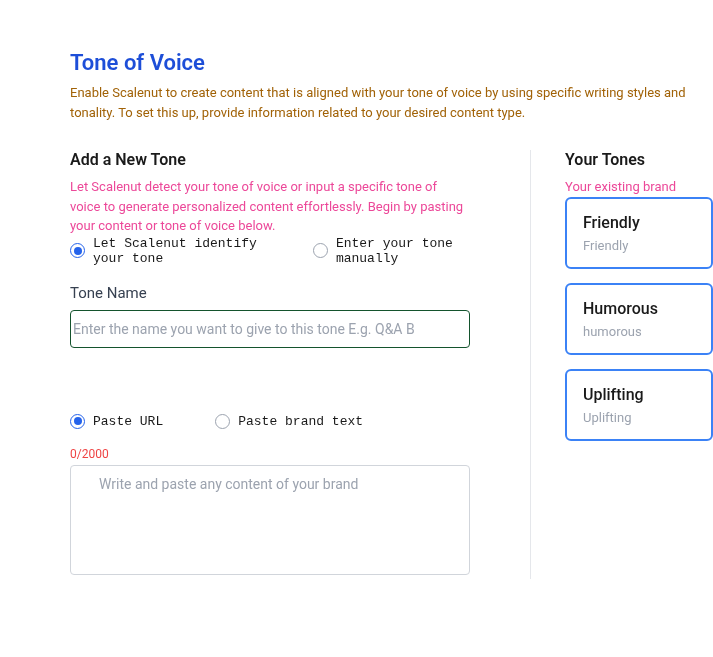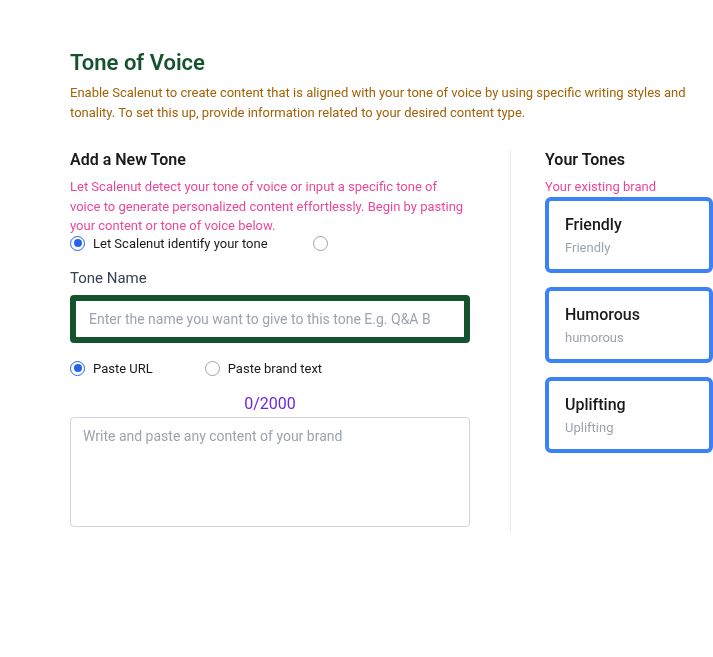--- a/index.html
+++ b/index.html
@@ -16,33 +16,33 @@
   }
   .page {
     padding: 50px 0 0 70px;
     background: #fff;
     position: relative;
     height: 100%;
   }
   .page-title {
     font-size: 22px;
     font-weight: 600;
-    color: #14532d;
+    color: #1d4ed8;
     margin-bottom: 8px;
   }
   .page-desc {
     font-size: 13px;
     color: #a16207;
     line-height: 1.5;
     margin-bottom: 28px;
     max-width: 640px;
   }
   .columns {
     display: flex;
-    gap: 40px;
+    gap: 60px;
   }
   .left-col {
     width: 400px;
     flex: 0 0 400px;
   }
   .right-col {
     flex: 1;
     border-left: 1px solid #e5e7eb;
     padding-left: 34px;
     min-height: 320px;
@@ -55,20 +55,21 @@
   }
   .section-sub {
     font-size: 13px;
     color: #ec4899;
     line-height: 1.5;
   }
   .radio-row {
     display: flex;
     gap: 45px;
     margin-bottom: 18px;
+    font-family: Liberation Mono, monospace;
   }
   .radio-option {
     display: flex;
     align-items: center;
     gap: 8px;
     font-size: 13px;
     color: #1a1a1a;
     cursor: pointer;
   }
   .radio {
@@ -92,42 +93,42 @@
     border-radius: 50%;
     background: #2563eb;
   }
   .field-label {
     font-size: 15px;
     color: #374151;
     margin-bottom: 8px;
   }
   .text-input {
     width: 100%;
-    border: 6px solid #14532d;
+    border: 1px solid #14532d;
     border-radius: 4px;
-    padding: 10px 13px;
+    padding: 10px 2px;
     font-size: 14px;
     color: #374151;
     font-family: inherit;
     margin-bottom: 18px;
   }
   .text-input::placeholder {
     color: #9ca3af;
   }
   .counter {
-    text-align: center;
-    font-size: 16px;
-    color: #6d28d9;
+    text-align: left;
+    font-size: 12px;
+    color: #ef4444;
     margin-bottom: 4px;
   }
   .textarea {
     width: 100%;
     border: 1px solid #d1d5db;
     border-radius: 4px;
-    padding: 10px 12px;
+    padding: 10px 28px;
     font-size: 14px;
     color: #374151;
     font-family: inherit;
     height: 110px;
     resize: none;
   }
   .textarea::placeholder {
     color: #9ca3af;
   }
   .btn-row {
@@ -139,38 +140,39 @@
     background: #b7c4ea;
     color: #fff;
     border: none;
     border-radius: 4px;
     padding: 12px 28px;
     font-size: 14px;
     font-family: inherit;
     cursor: pointer;
   }
   .tone-card {
-    border: 4px solid #3b82f6;
+    border: 2px solid #3b82f6;
     border-radius: 6px;
     padding: 14px 16px;
     margin-bottom: 14px;
     background: #fff;
   }
   .tone-name {
     font-size: 16px;
     font-weight: 500;
     color: #1a1a1a;
     margin-bottom: 6px;
   }
   .tone-sub {
     font-size: 13px;
     color: #9ca3af;
   }
   .radio-row.tight {
     gap: 52px;
+    margin-top: 48px;
   }
 </style>
 </head>
 <body>
 
 <div class="page">
 
   <h1 class="page-title">Tone of Voice</h1>
   <p class="page-desc">Enable Scalenut to create content that is aligned with your tone of voice by using specific writing styles and tonality. To set this up, provide information related to your desired content type.</p>
 
@@ -180,20 +182,21 @@
       <h2 class="section-heading">Add a New Tone</h2>
       <p class="section-sub">Let Scalenut detect your tone of voice or input a specific tone of voice to generate personalized content effortlessly. Begin by pasting your content or tone of voice below.</p>
 
       <div class="radio-row">
         <label class="radio-option">
           <span class="radio selected"></span>
           <span>Let Scalenut identify your tone</span>
         </label>
         <label class="radio-option">
           <span class="radio"></span>
+          <span>Enter your tone manually</span>
         </label>
       </div>
 
       <div class="field-label">Tone Name</div>
       <input type="text" class="text-input" placeholder="Enter the name you want to give to this tone E.g. Q&amp;A B" style="">
 
       <div class="radio-row tight">
         <label class="radio-option">
           <span class="radio selected"></span>
           <span>Paste URL</span>

